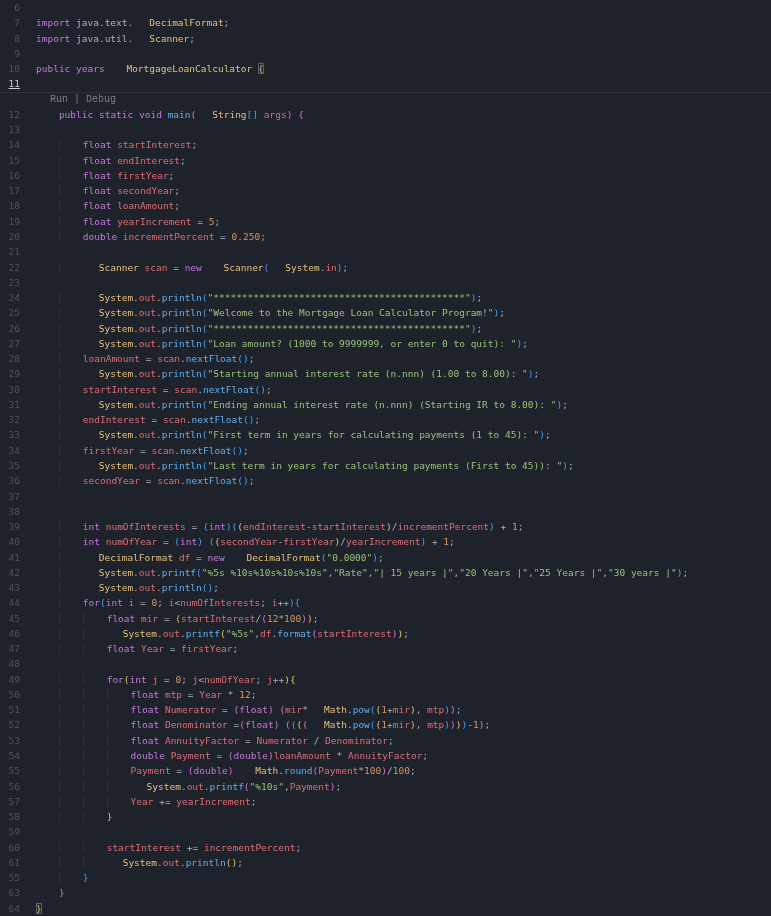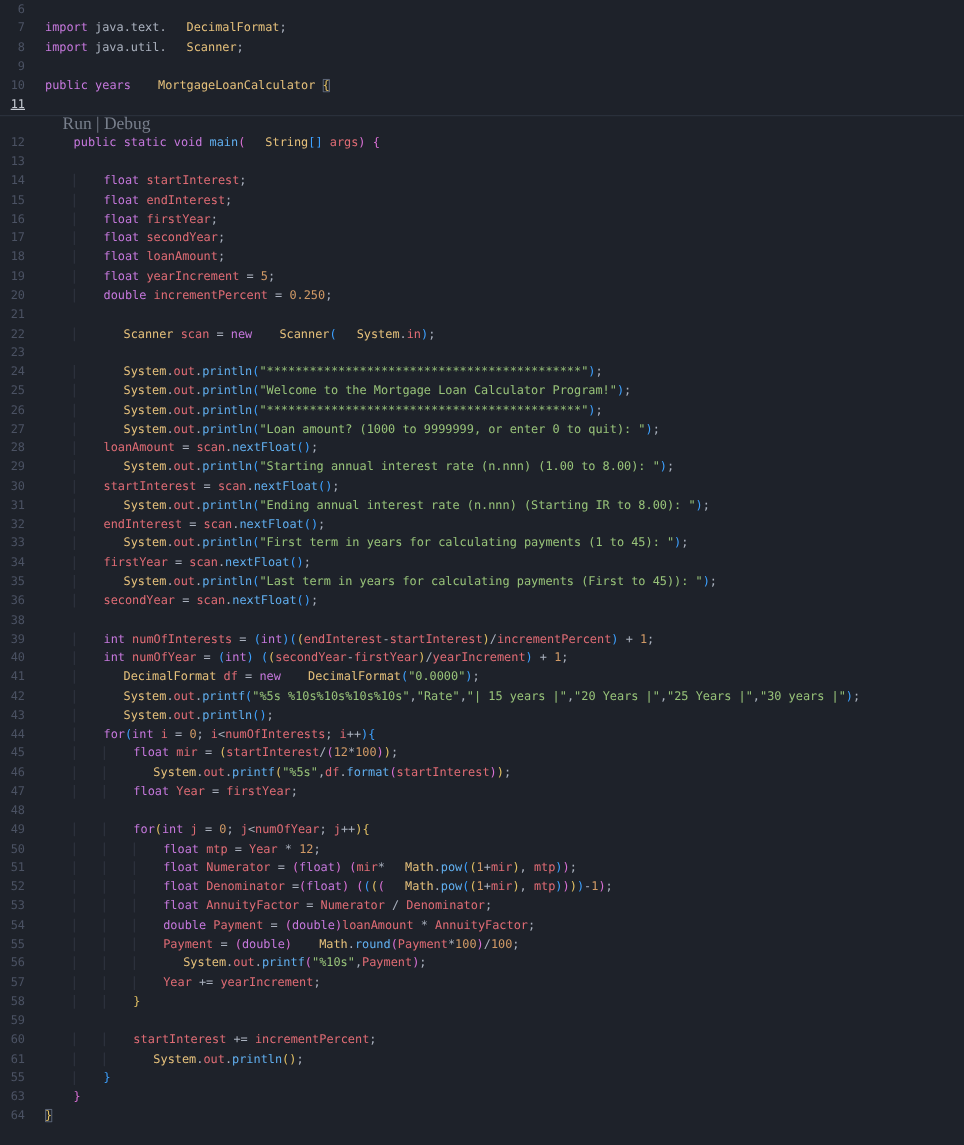--- a/index.html
+++ b/index.html
@@ -27,22 +27,22 @@
   .tok-v{color:var(--variable,#e06c75);}
   .tok-d{color:var(--fg,#abb2bf);}
   .tok-cA{color:var(--bracket-gold,#ffd700);}
   .tok-cB{color:var(--bracket-orchid,#da70d6);}
   .tok-cC{color:var(--bracket-blue,#179fff);}
   .mx{box-shadow:inset 0 0 0 1px var(--match-border,#5a6375);border-radius:1px;}
   .ig{border-left:1px solid var(--guide,#2c313c);}
   .ig.first{border-left:none;}
   .lens-row{border-top:1px solid var(--lens-border,#2a303b);}
   .codelens{
-    font-family:Liberation Serif, serif;
-    font-size:14px;color:var(--codelens,#787f8c);
+    font-family:Liberation Mono, monospace;
+    font-size:10px;color:var(--codelens,#787f8c);
     padding-left:30px;
   }
   .lens-link{cursor:pointer;}
 </style>
 </head>
 <body>
 
 <div class="editor">
   <div id="lines">
       <div class="row"><span class="ln">6</span><span class="code"></span></div>
@@ -70,20 +70,21 @@
       <div class="row"><span class="ln">27</span><span class="code"><span class="ig first">    </span><span class="ig">    </span><span class="tok-t">System</span><span class="tok-d">.</span><span class="tok-v">out</span><span class="tok-d">.</span><span class="tok-f">println</span><span class="tok-cC">(</span><span class="tok-s">"Loan amount? (1000 to 9999999, or enter 0 to quit): "</span><span class="tok-cC">)</span><span class="tok-d">;</span></span></div>
       <div class="row"><span class="ln">28</span><span class="code"><span class="ig first">    </span><span class="ig">    </span><span class="tok-v">loanAmount</span><span class="tok-d"> = </span><span class="tok-v">scan</span><span class="tok-d">.</span><span class="tok-f">nextFloat</span><span class="tok-cC">()</span><span class="tok-d">;</span></span></div>
       <div class="row"><span class="ln">29</span><span class="code"><span class="ig first">    </span><span class="ig">    </span><span class="tok-t">System</span><span class="tok-d">.</span><span class="tok-v">out</span><span class="tok-d">.</span><span class="tok-f">println</span><span class="tok-cC">(</span><span class="tok-s">"Starting annual interest rate (n.nnn) (1.00 to 8.00): "</span><span class="tok-cC">)</span><span class="tok-d">;</span></span></div>
       <div class="row"><span class="ln">30</span><span class="code"><span class="ig first">    </span><span class="ig">    </span><span class="tok-v">startInterest</span><span class="tok-d"> = </span><span class="tok-v">scan</span><span class="tok-d">.</span><span class="tok-f">nextFloat</span><span class="tok-cC">()</span><span class="tok-d">;</span></span></div>
       <div class="row"><span class="ln">31</span><span class="code"><span class="ig first">    </span><span class="ig">    </span><span class="tok-t">System</span><span class="tok-d">.</span><span class="tok-v">out</span><span class="tok-d">.</span><span class="tok-f">println</span><span class="tok-cC">(</span><span class="tok-s">"Ending annual interest rate (n.nnn) (Starting IR to 8.00): "</span><span class="tok-cC">)</span><span class="tok-d">;</span></span></div>
       <div class="row"><span class="ln">32</span><span class="code"><span class="ig first">    </span><span class="ig">    </span><span class="tok-v">endInterest</span><span class="tok-d"> = </span><span class="tok-v">scan</span><span class="tok-d">.</span><span class="tok-f">nextFloat</span><span class="tok-cC">()</span><span class="tok-d">;</span></span></div>
       <div class="row"><span class="ln">33</span><span class="code"><span class="ig first">    </span><span class="ig">    </span><span class="tok-t">System</span><span class="tok-d">.</span><span class="tok-v">out</span><span class="tok-d">.</span><span class="tok-f">println</span><span class="tok-cC">(</span><span class="tok-s">"First term in years for calculating payments (1 to 45): "</span><span class="tok-cC">)</span><span class="tok-d">;</span></span></div>
       <div class="row"><span class="ln">34</span><span class="code"><span class="ig first">    </span><span class="ig">    </span><span class="tok-v">firstYear</span><span class="tok-d"> = </span><span class="tok-v">scan</span><span class="tok-d">.</span><span class="tok-f">nextFloat</span><span class="tok-cC">()</span><span class="tok-d">;</span></span></div>
       <div class="row"><span class="ln">35</span><span class="code"><span class="ig first">    </span><span class="ig">    </span><span class="tok-t">System</span><span class="tok-d">.</span><span class="tok-v">out</span><span class="tok-d">.</span><span class="tok-f">println</span><span class="tok-cC">(</span><span class="tok-s">"Last term in years for calculating payments (First to 45)): "</span><span class="tok-cC">)</span><span class="tok-d">;</span></span></div>
       <div class="row"><span class="ln">36</span><span class="code"><span class="ig first">    </span><span class="ig">    </span><span class="tok-v">secondYear</span><span class="tok-d"> = </span><span class="tok-v">scan</span><span class="tok-d">.</span><span class="tok-f">nextFloat</span><span class="tok-cC">()</span><span class="tok-d">;</span></span></div>
+      <div class="row"><span class="ln">37</span><span class="code"></span></div>
       <div class="row"><span class="ln">38</span><span class="code"></span></div>
       <div class="row"><span class="ln">39</span><span class="code"><span class="ig first">    </span><span class="ig">    </span><span class="tok-k">int</span><span class="tok-d"> </span><span class="tok-v">numOfInterests</span><span class="tok-d"> = </span><span class="tok-cC">(</span><span class="tok-k">int</span><span class="tok-cC">)</span><span class="tok-cC">(</span><span class="tok-cA">(</span><span class="tok-v">endInterest</span><span class="tok-d">-</span><span class="tok-v">startInterest</span><span class="tok-cA">)</span><span class="tok-d">/</span><span class="tok-v">incrementPercent</span><span class="tok-cC">)</span><span class="tok-d"> + </span><span class="tok-n">1</span><span class="tok-d">;</span></span></div>
       <div class="row"><span class="ln">40</span><span class="code"><span class="ig first">    </span><span class="ig">    </span><span class="tok-k">int</span><span class="tok-d"> </span><span class="tok-v">numOfYear</span><span class="tok-d"> = </span><span class="tok-cC">(</span><span class="tok-k">int</span><span class="tok-cC">)</span><span class="tok-d"> </span><span class="tok-cC">(</span><span class="tok-cA">(</span><span class="tok-v">secondYear</span><span class="tok-d">-</span><span class="tok-v">firstYear</span><span class="tok-cA">)</span><span class="tok-d">/</span><span class="tok-v">yearIncrement</span><span class="tok-cC">)</span><span class="tok-d"> + </span><span class="tok-n">1</span><span class="tok-d">;</span></span></div>
       <div class="row"><span class="ln">41</span><span class="code"><span class="ig first">    </span><span class="ig">    </span><span class="tok-t">DecimalFormat</span><span class="tok-d"> </span><span class="tok-v">df</span><span class="tok-d"> = </span><span class="tok-k">new</span><span class="tok-d"> </span><span class="tok-t">DecimalFormat</span><span class="tok-cC">(</span><span class="tok-s">"0.0000"</span><span class="tok-cC">)</span><span class="tok-d">;</span></span></div>
       <div class="row"><span class="ln">42</span><span class="code"><span class="ig first">    </span><span class="ig">    </span><span class="tok-t">System</span><span class="tok-d">.</span><span class="tok-v">out</span><span class="tok-d">.</span><span class="tok-f">printf</span><span class="tok-cC">(</span><span class="tok-s">"%5s %10s%10s%10s%10s"</span><span class="tok-d">,</span><span class="tok-s">"Rate"</span><span class="tok-d">,</span><span class="tok-s">"| 15 years |"</span><span class="tok-d">,</span><span class="tok-s">"20 Years |"</span><span class="tok-d">,</span><span class="tok-s">"25 Years |"</span><span class="tok-d">,</span><span class="tok-s">"30 years |"</span><span class="tok-cC">)</span><span class="tok-d">;</span></span></div>
       <div class="row"><span class="ln">43</span><span class="code"><span class="ig first">    </span><span class="ig">    </span><span class="tok-t">System</span><span class="tok-d">.</span><span class="tok-v">out</span><span class="tok-d">.</span><span class="tok-f">println</span><span class="tok-cC">()</span><span class="tok-d">;</span></span></div>
       <div class="row"><span class="ln">44</span><span class="code"><span class="ig first">    </span><span class="ig">    </span><span class="tok-k">for</span><span class="tok-cC">(</span><span class="tok-k">int</span><span class="tok-d"> </span><span class="tok-v">i</span><span class="tok-d"> = </span><span class="tok-n">0</span><span class="tok-d">; </span><span class="tok-v">i</span><span class="tok-d">&lt;</span><span class="tok-v">numOfInterests</span><span class="tok-d">; </span><span class="tok-v">i</span><span class="tok-d">++</span><span class="tok-cC">)</span><span class="tok-cC">{</span></span></div>
       <div class="row"><span class="ln">45</span><span class="code"><span class="ig first">    </span><span class="ig">    </span><span class="ig">    </span><span class="tok-k">float</span><span class="tok-d"> </span><span class="tok-v">mir</span><span class="tok-d"> = </span><span class="tok-cA">(</span><span class="tok-v">startInterest</span><span class="tok-d">/</span><span class="tok-cB">(</span><span class="tok-n">12</span><span class="tok-d">*</span><span class="tok-n">100</span><span class="tok-cB">)</span><span class="tok-cA">)</span><span class="tok-d">;</span></span></div>
       <div class="row"><span class="ln">46</span><span class="code"><span class="ig first">    </span><span class="ig">    </span><span class="ig">    </span><span class="tok-t">System</span><span class="tok-d">.</span><span class="tok-v">out</span><span class="tok-d">.</span><span class="tok-f">printf</span><span class="tok-cA">(</span><span class="tok-s">"%5s"</span><span class="tok-d">,</span><span class="tok-v">df</span><span class="tok-d">.</span><span class="tok-f">format</span><span class="tok-cB">(</span><span class="tok-v">startInterest</span><span class="tok-cB">)</span><span class="tok-cA">)</span><span class="tok-d">;</span></span></div>
       <div class="row"><span class="ln">47</span><span class="code"><span class="ig first">    </span><span class="ig">    </span><span class="ig">    </span><span class="tok-k">float</span><span class="tok-d"> </span><span class="tok-v">Year</span><span class="tok-d"> = </span><span class="tok-v">firstYear</span><span class="tok-d">;</span></span></div>

